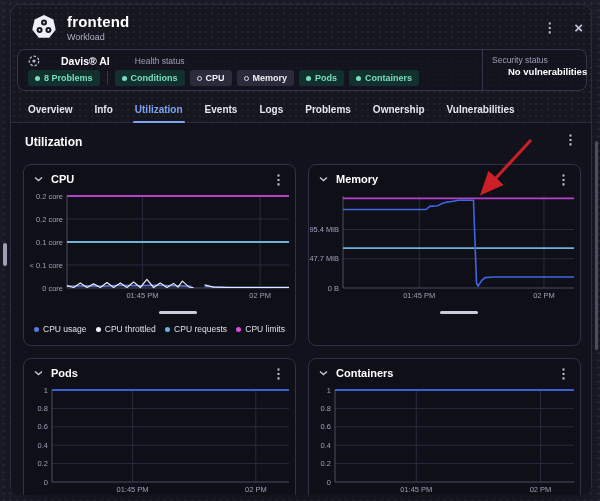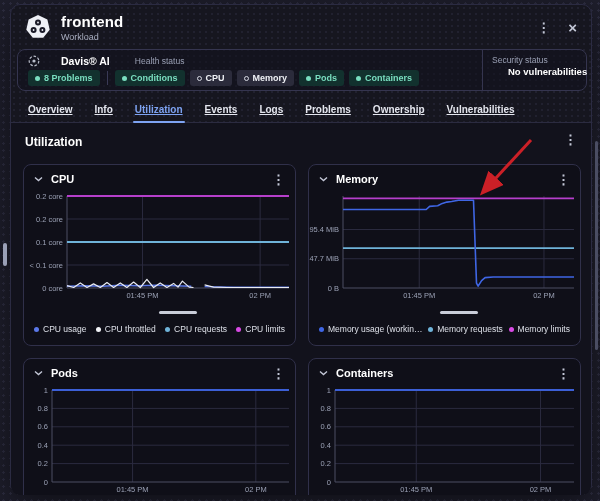--- a/index.html
+++ b/index.html
@@ -8,21 +8,21 @@
   .desktop { position:absolute; inset:0; background-color:#1f1f2d;
              background-image:radial-gradient(#2e2e42 1px, transparent 1.2px);
              background-size:7px 7px; }
   .modal { position:absolute; left:10px; top:4px; width:582px; height:490px;
            background-color:#16161f;
            background-image:radial-gradient(#21212f 1px, transparent 1.1px);
            background-size:6px 6px;
            border:1px solid #2b2b42; border-radius:10px;
            box-shadow:0 10px 40px rgba(0,0,0,.55); }
   
-  .titlebar { position:absolute; left:0; top:0; width:100%; height:44px;
+  .titlebar { position:absolute; left:6px; top:0; width:100%; height:44px;
               display:flex; align-items:center; padding:0 14px; }
   .title-block { margin-left:10px; }
   .win-title { font-size:15px; font-weight:bold; color:#ffffff; letter-spacing:.2px; }
   .win-subtitle { font-size:9px; color:#a9aec0; margin-top:2px; }
   .tb-actions { margin-left:auto; display:flex; align-items:center; gap:18px; }
   .kebab { color:#c3c7d6; font-size:13px; line-height:1; font-weight:bold; }
   .close-x { color:#c3c7d6; font-size:15px; line-height:1; font-weight:bold; }
   
   .health-bar { position:absolute; left:6px; top:44px; width:570px; height:42px;
                 border:1px solid #35354f; border-radius:8px;
@@ -44,21 +44,21 @@
   .sec-label { font-size:8.5px; color:#9aa0b4; }
   .sec-row { display:flex; align-items:center; gap:16px; margin-top:0; }
   .sec-value { font-size:9.5px; font-weight:bold; color:#ffffff; flex:1; white-space:nowrap; }
   .info-icon { width:11px; height:11px; border:1px solid #c3c7d6; border-radius:50%;
                color:#c3c7d6; font-size:7px; line-height:9px; text-align:center;
                font-style:italic; flex:0 0 auto; }
   
   .tabs { position:absolute; left:0; top:92px; width:100%; height:26px;
           display:flex; padding:0 6px; border-bottom:1px solid #2b2b40; }
   .tab { padding:0 11px; font-size:10px; font-weight:bold; color:#e4e6ee;
-         display:flex; align-items:center; position:relative; cursor:pointer;text-decoration:underline; }
+         display:flex; align-items:center; position:relative; cursor:pointer; }
   .tab.active { color:#7ea3f2; }
   .tab.active::after { content:""; position:absolute; left:9px; right:9px; bottom:-1px;
                        height:2.5px; background:#7ea3f2; border-radius:2px; }
   
   .content { position:absolute; left:0; top:118px; width:100%; height:372px;
              background:#12121c; border-radius:0 0 9px 9px; overflow:hidden; }
   .section-head { position:absolute; left:14px; top:12px; font-size:12px;
                   font-weight:bold; color:#ffffff; }
   .section-kebab { position:absolute; right:14px; top:10px; }
   #cards { position:absolute; left:12px; top:41px; display:grid;
@@ -247,34 +247,20 @@
               <line x1="34" y1="95" x2="265" y2="95" stroke="#4c4f63" stroke-width="1"></line>
               <text x="30" y="97.5" text-anchor="end" fill="#9ba1b5" font-size="7.5">0 B</text>
               <line x1="34" y1="3" x2="34" y2="95" stroke="#4c4f63" stroke-width="1"></line>
               <line x1="34" y1="5.453333333333329" x2="265" y2="5.453333333333329" stroke="#b63fcb" stroke-width="1.8"></line>
               <line x1="34" y1="55.13333333333333" x2="265" y2="55.13333333333333" stroke="#6fb3d9" stroke-width="1.8"></line>
               <polyline points="34.0,16.5 117.2,16.5 120.6,13.4 128.7,12.8 133.3,10.4 137.9,9.1 142.6,8.5 149.5,7.3 164.5,7.3 167.5,90.1 169.1,93.2 172.6,87.6 176.1,84.6 184.2,84.0 265.0,84.0" fill="none" stroke="#3f66e4" stroke-width="1.6" stroke-linejoin="round"></polyline>
               <text x="110.23" y="105" text-anchor="middle" fill="#9ba1b5" font-size="7.5">01:45 PM</text>
               <text x="234.97" y="105" text-anchor="middle" fill="#9ba1b5" font-size="7.5">02 PM</text>
             </svg>
             <div class="chart-scroll" style="left: 130.5px;"></div>
-            <div class="legend">
-              <span class="legend-item">
-                <span class="legend-dot" style="background: rgb(63, 102, 228);"></span>
-                <span>Memory usage (workin…</span>
-              </span>
-              <span class="legend-item">
-                <span class="legend-dot" style="background: rgb(111, 179, 217);"></span>
-                <span>Memory requests</span>
-              </span>
-              <span class="legend-item">
-                <span class="legend-dot" style="background: rgb(216, 74, 228);"></span>
-                <span>Memory limits</span>
-              </span>
-            </div>
           </div>
           <div class="chart-card">
             <div class="card-head">
               <svg width="9" height="6">
                 <polyline points="1,1.5 4.5,4.5 8,1.5" fill="none" stroke="#c3c7d6" stroke-width="1.4"></polyline>
               </svg>
               <span class="card-title">Pods</span>
               <span class="kebab card-kebab">⋮</span>
             </div>
             <svg class="chart" viewBox="0 0 273 112">

